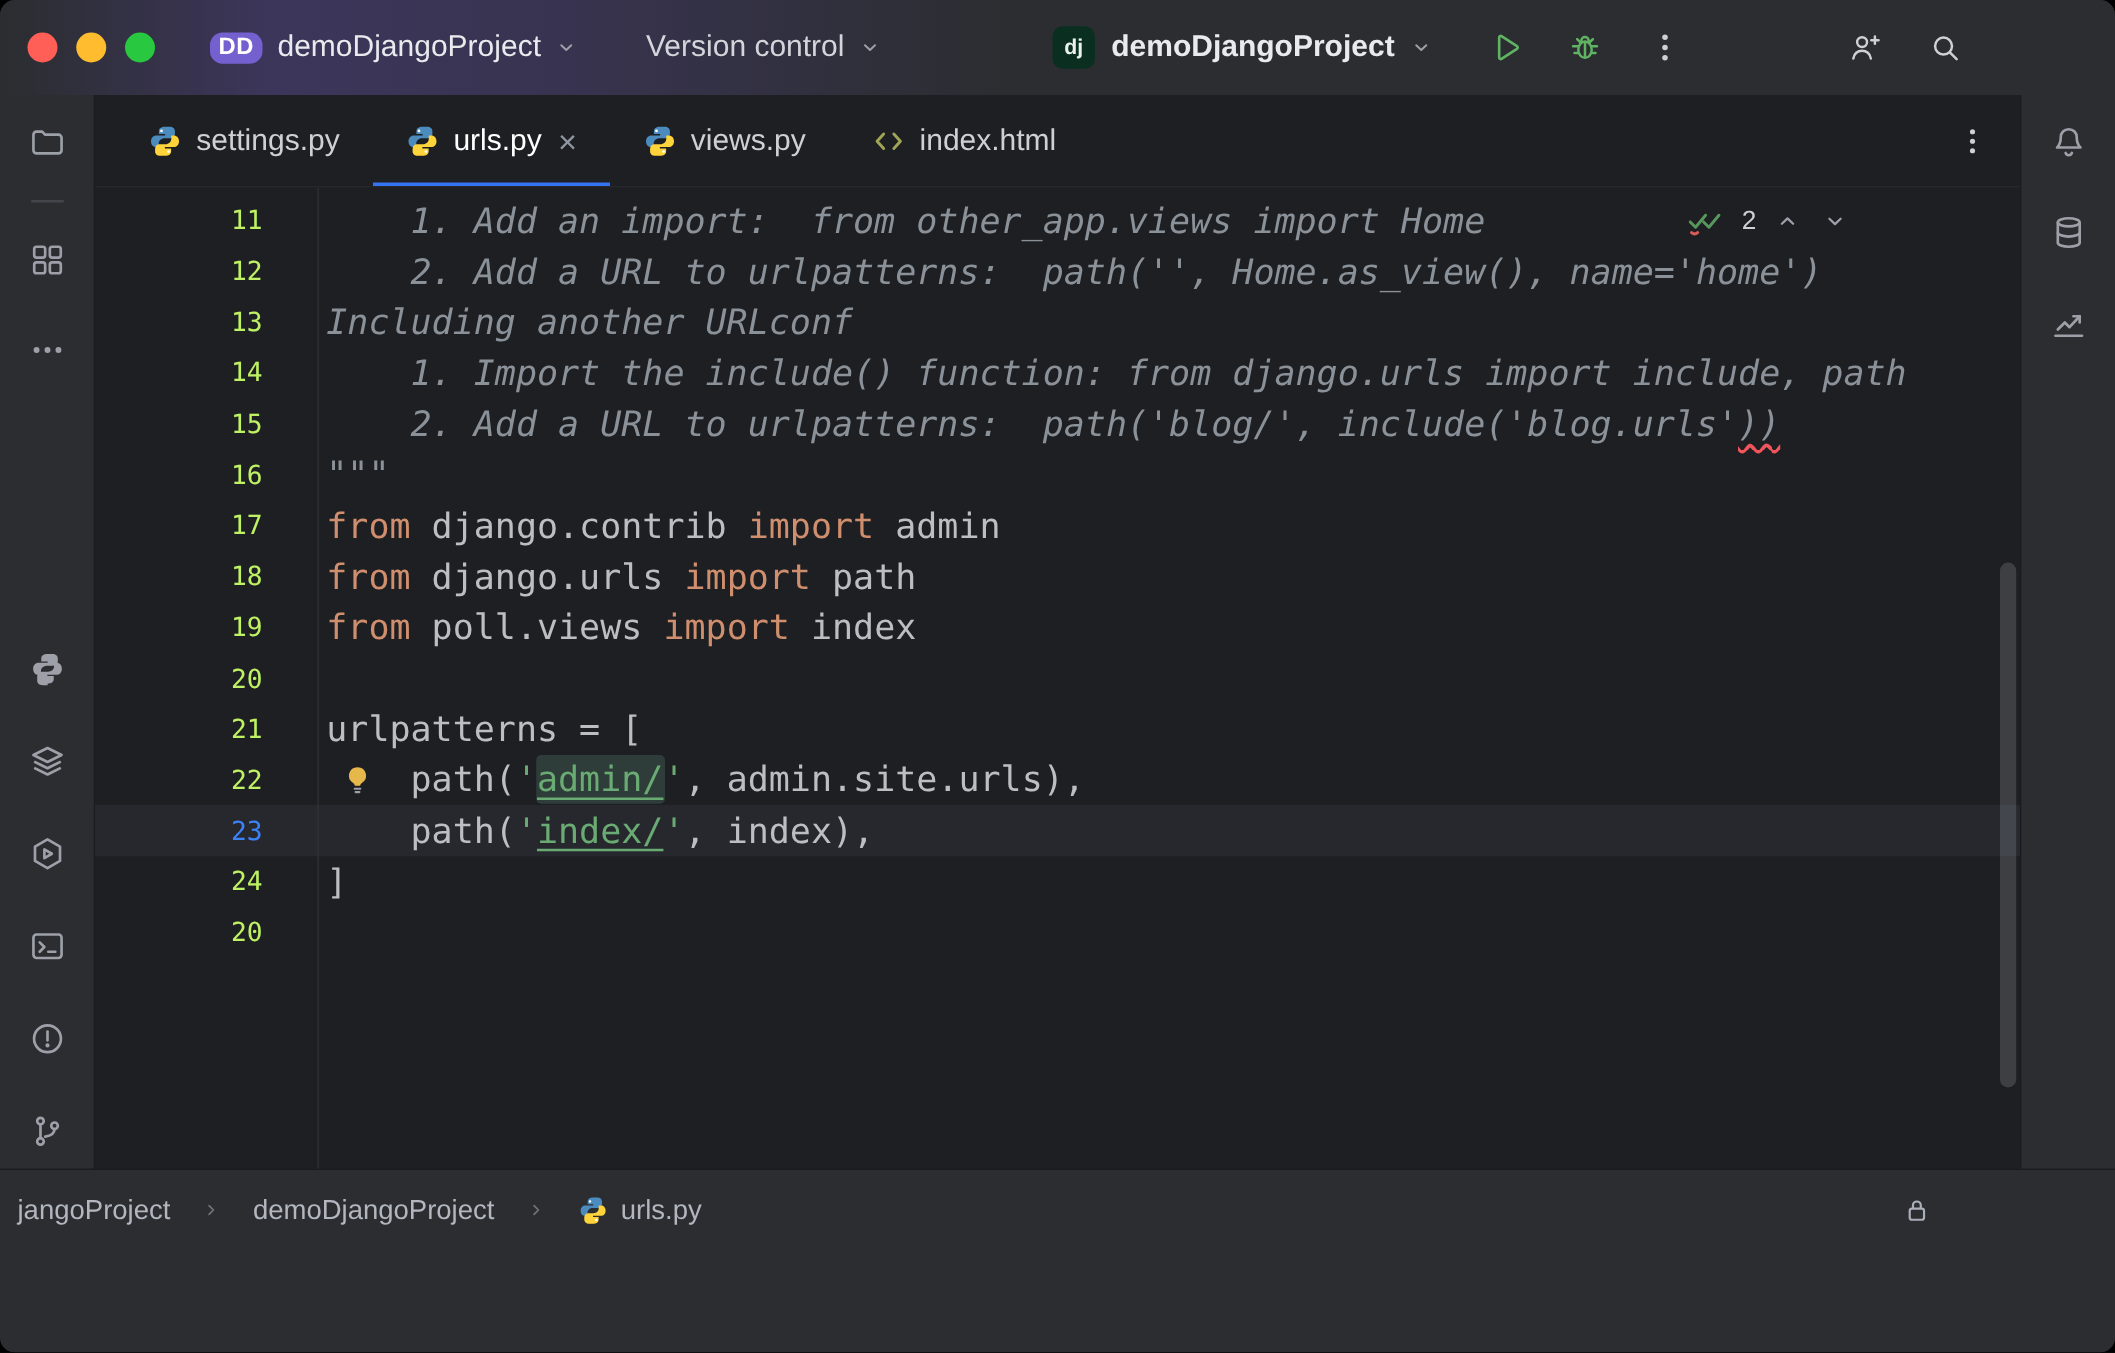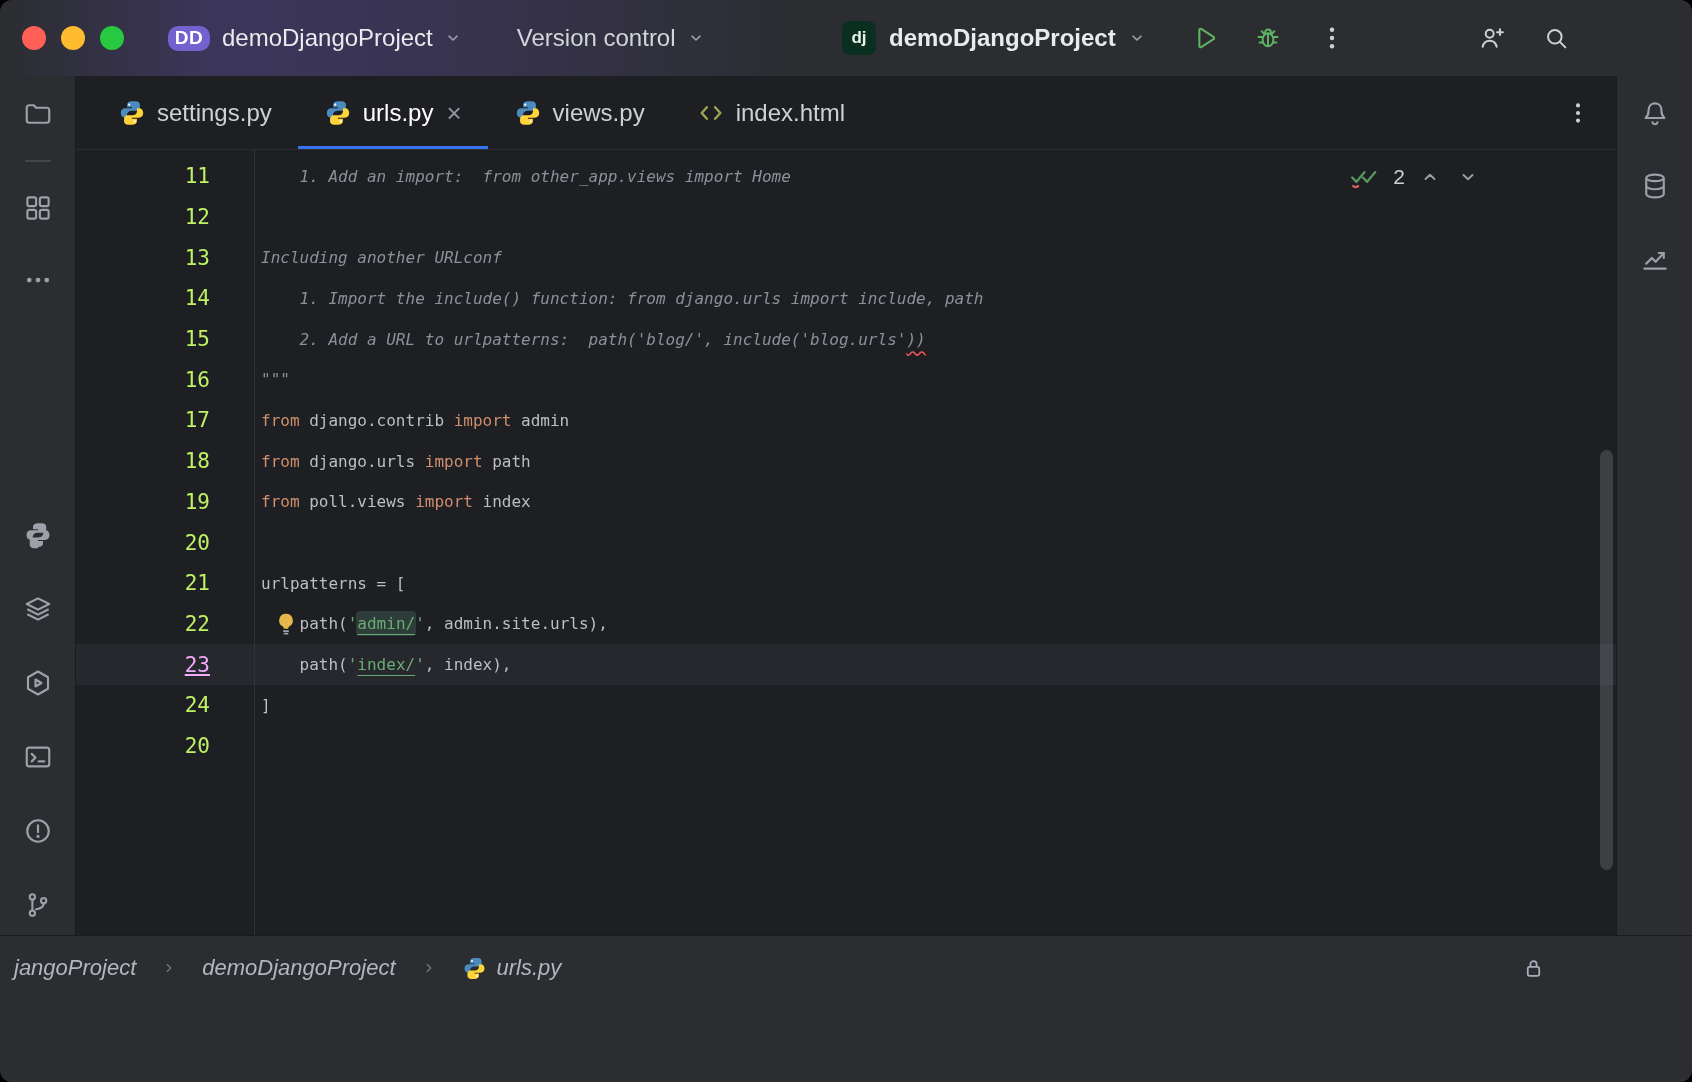--- a/index.html
+++ b/index.html
@@ -60,22 +60,22 @@
   .tab-kebab svg { width:26px; height:26px; }
 
   
   .editor { flex:1; position:relative; overflow:hidden; background:#1e1f22; }
   .gutter-sep { position:absolute; left:178px; top:0; bottom:0; width:1px; background:#303236; z-index:3; }
   .code-area { position:absolute; inset:0; padding-top:6px;
     font-family:"DejaVu Sans Mono","Liberation Mono",monospace; }
   .code-line { display:flex; height:40.7px; align-items:center; position:relative; width:100%; }
   .code-line.current { background:#26282E; }
   .ln { flex:0 0 178px; text-align:right; padding-right:44px; color:#bef264; font-size:21px; }
-  .code-line.current .ln { color:#f0abfc;text-decoration:underline; }
-  .code { white-space:pre; font-size:16px; color:var(--pl, #BCBEC4); padding-left:7px; }
+  .code-line.current .ln { color:#3b82f6; }
+  .code { white-space:pre; font-size:28px; color:var(--pl, #BCBEC4); padding-left:7px; }
   .t.pl  { color:var(--pl, #BCBEC4); }
   .t.kw  { color:var(--kw, #CF8E6D); }
   .t.str { color:var(--str, #6AAB73); }
   .t.doc { color:var(--doc, #8A9199); font-style:italic; }
   .t.hl  { background:rgba(90,140,120,.28); border-radius:4px; text-decoration:underline;
            text-underline-offset:5px; padding:3px 1px; margin:0 -1px; }
   .t.ul  { text-decoration:underline; text-underline-offset:5px; }
   .t.err { text-decoration:underline wavy var(--err, #F2545B); text-underline-offset:6px; }
   .bulb { position:absolute; left:196px; top:6px; width:28px; height:28px; z-index:2; }
   .bulb svg { width:28px; height:28px; }
@@ -85,21 +85,21 @@
   .checks svg { width:32px; height:24px; display:block; }
   .nav-btn { background:none; border:none; color:#9DA0A8; width:26px; height:26px;
     display:flex; align-items:center; justify-content:center; }
   .nav-btn svg { width:18px; height:18px; }
   .scroll-thumb { position:absolute; right:3px; top:300px; width:13px; height:420px;
     background:rgba(173,178,187,.22); border-radius:7px; z-index:5; }
 
   
   .bottombar { flex:0 0 147px; background:#2b2d30; border-top:1px solid #1a1b1d;
     display:flex; align-items:flex-start; padding:13px 26px 0 14px; font-size:22px; color:#A9AEB8; }
-  .status-left { display:flex; align-items:center; gap:26px; height:38px;font-style:italic; }
+  .status-left { display:flex; align-items:center; gap:26px; height:38px; }
   .bc-item { color:#B2B6BF; cursor:default; }
   .bc-sep { display:inline-flex; color:#6F737A; }
   .bc-sep svg { width:14px; height:14px; }
   .bc-file { display:inline-flex; align-items:center; gap:10px; }
   .bc-ico svg { width:25px; height:25px; display:block; }
   .status-right { margin-left:auto; display:flex; align-items:center; gap:46px; height:38px; padding-right:120px; }
   .status-items { display:flex; align-items:center; gap:46px; }
   .status-item { cursor:default; white-space:nowrap; }
   .lock { display:inline-flex; color:#A9AEB8; }
   .lock svg { width:25px; height:25px; }
@@ -307,20 +307,21 @@
 
       <div class="editor">
         <div class="gutter-sep"></div>
         <div class="code-area">
             <div class="code-line">
               <span class="ln">11</span>
               <span class="code"><span class="t doc">    1. Add an import:  from other_app.views import Home</span></span>
             </div>
             <div class="code-line">
               <span class="ln">12</span>
+              <span class="code"><span class="t doc">    2. Add a URL to urlpatterns:  path('', Home.as_view(), name='home')</span></span>
             </div>
             <div class="code-line">
               <span class="ln">13</span>
               <span class="code"><span class="t doc">Including another URLconf</span></span>
             </div>
             <div class="code-line">
               <span class="ln">14</span>
               <span class="code"><span class="t doc">    1. Import the include() function: from django.urls import include, path</span></span>
             </div>
             <div class="code-line">

